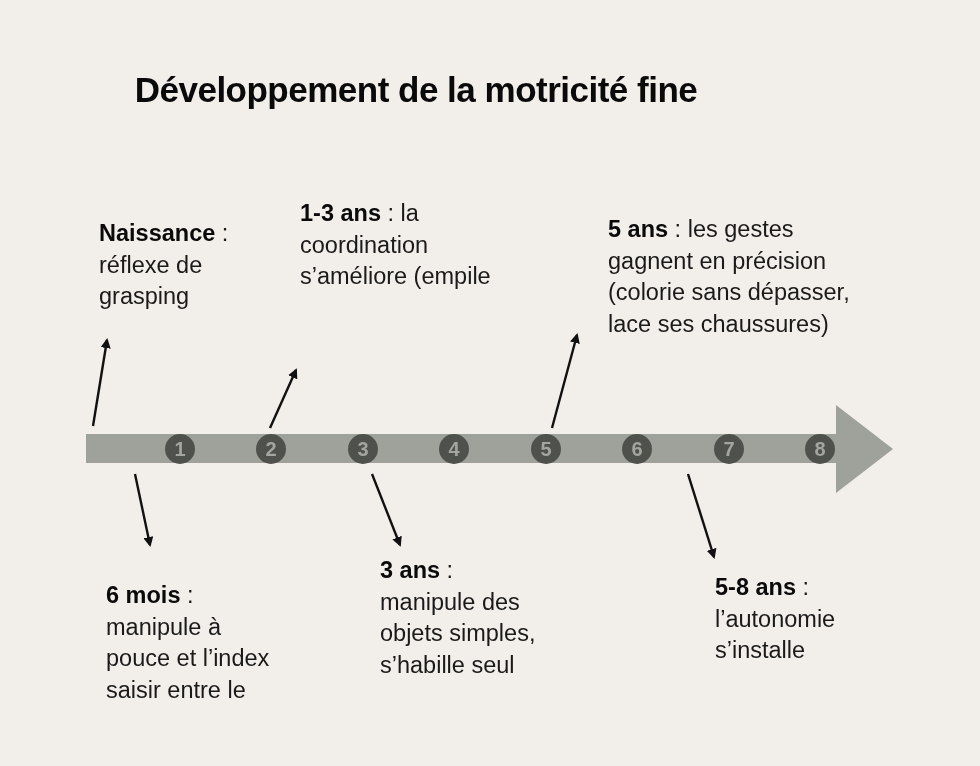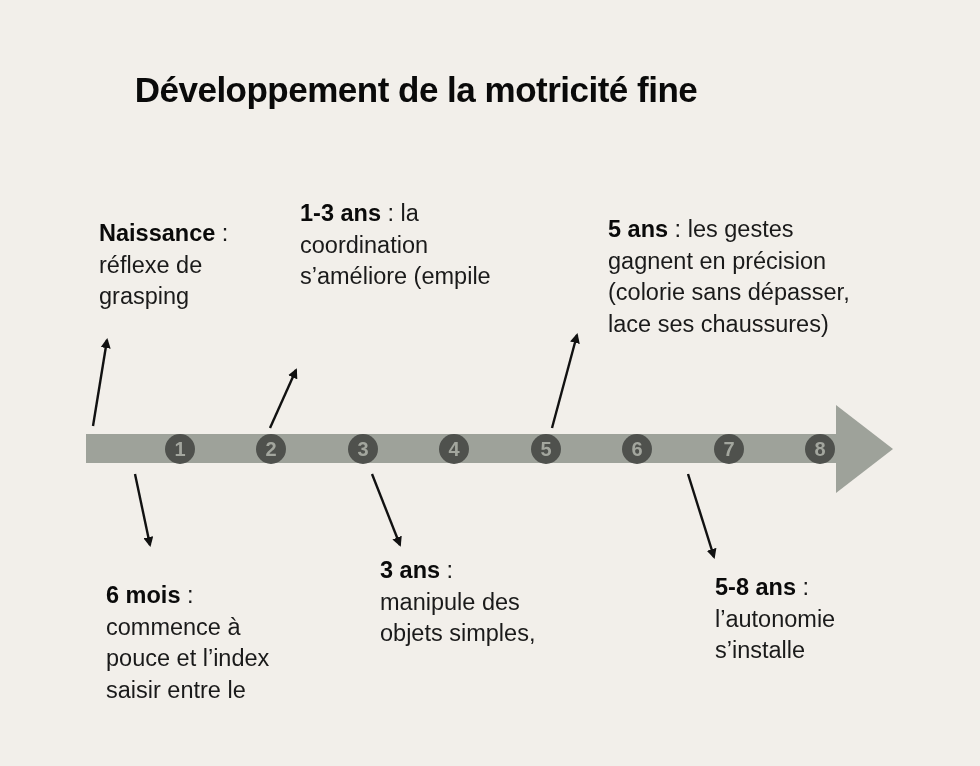--- a/index.html
+++ b/index.html
@@ -102,28 +102,29 @@
 
 <div class="label" style="left:588px; top:214px;margin-left:20px;">
   <div><b>5 ans</b><span> : les gestes</span></div>
   <div>gagnent en précision</div>
   <div>(colorie sans dépasser,</div>
   <div>lace ses chaussures)</div>
 </div>
 
 <div class="label" style="left:106px; top:580px;">
   <div><b>6 mois</b><span> :</span></div>
-  <div>commence à</div>
+  <div>manipule à</div>
   <div>pouce et l’index</div>
   <div>saisir entre le</div>
 </div>
 
 <div class="label" style="left:380px; top:555px;">
   <div><b>3 ans</b><span> :</span></div>
   <div>manipule des</div>
   <div>objets simples,</div>
+  <div>s’habille seul</div>
 </div>
 
 <div class="label" style="left:715px; top:572px;">
   <div><b>5-8 ans</b><span> :</span></div>
   <div>l’autonomie</div>
   <div>s’installe</div>
 </div>
 
 </body></html>

